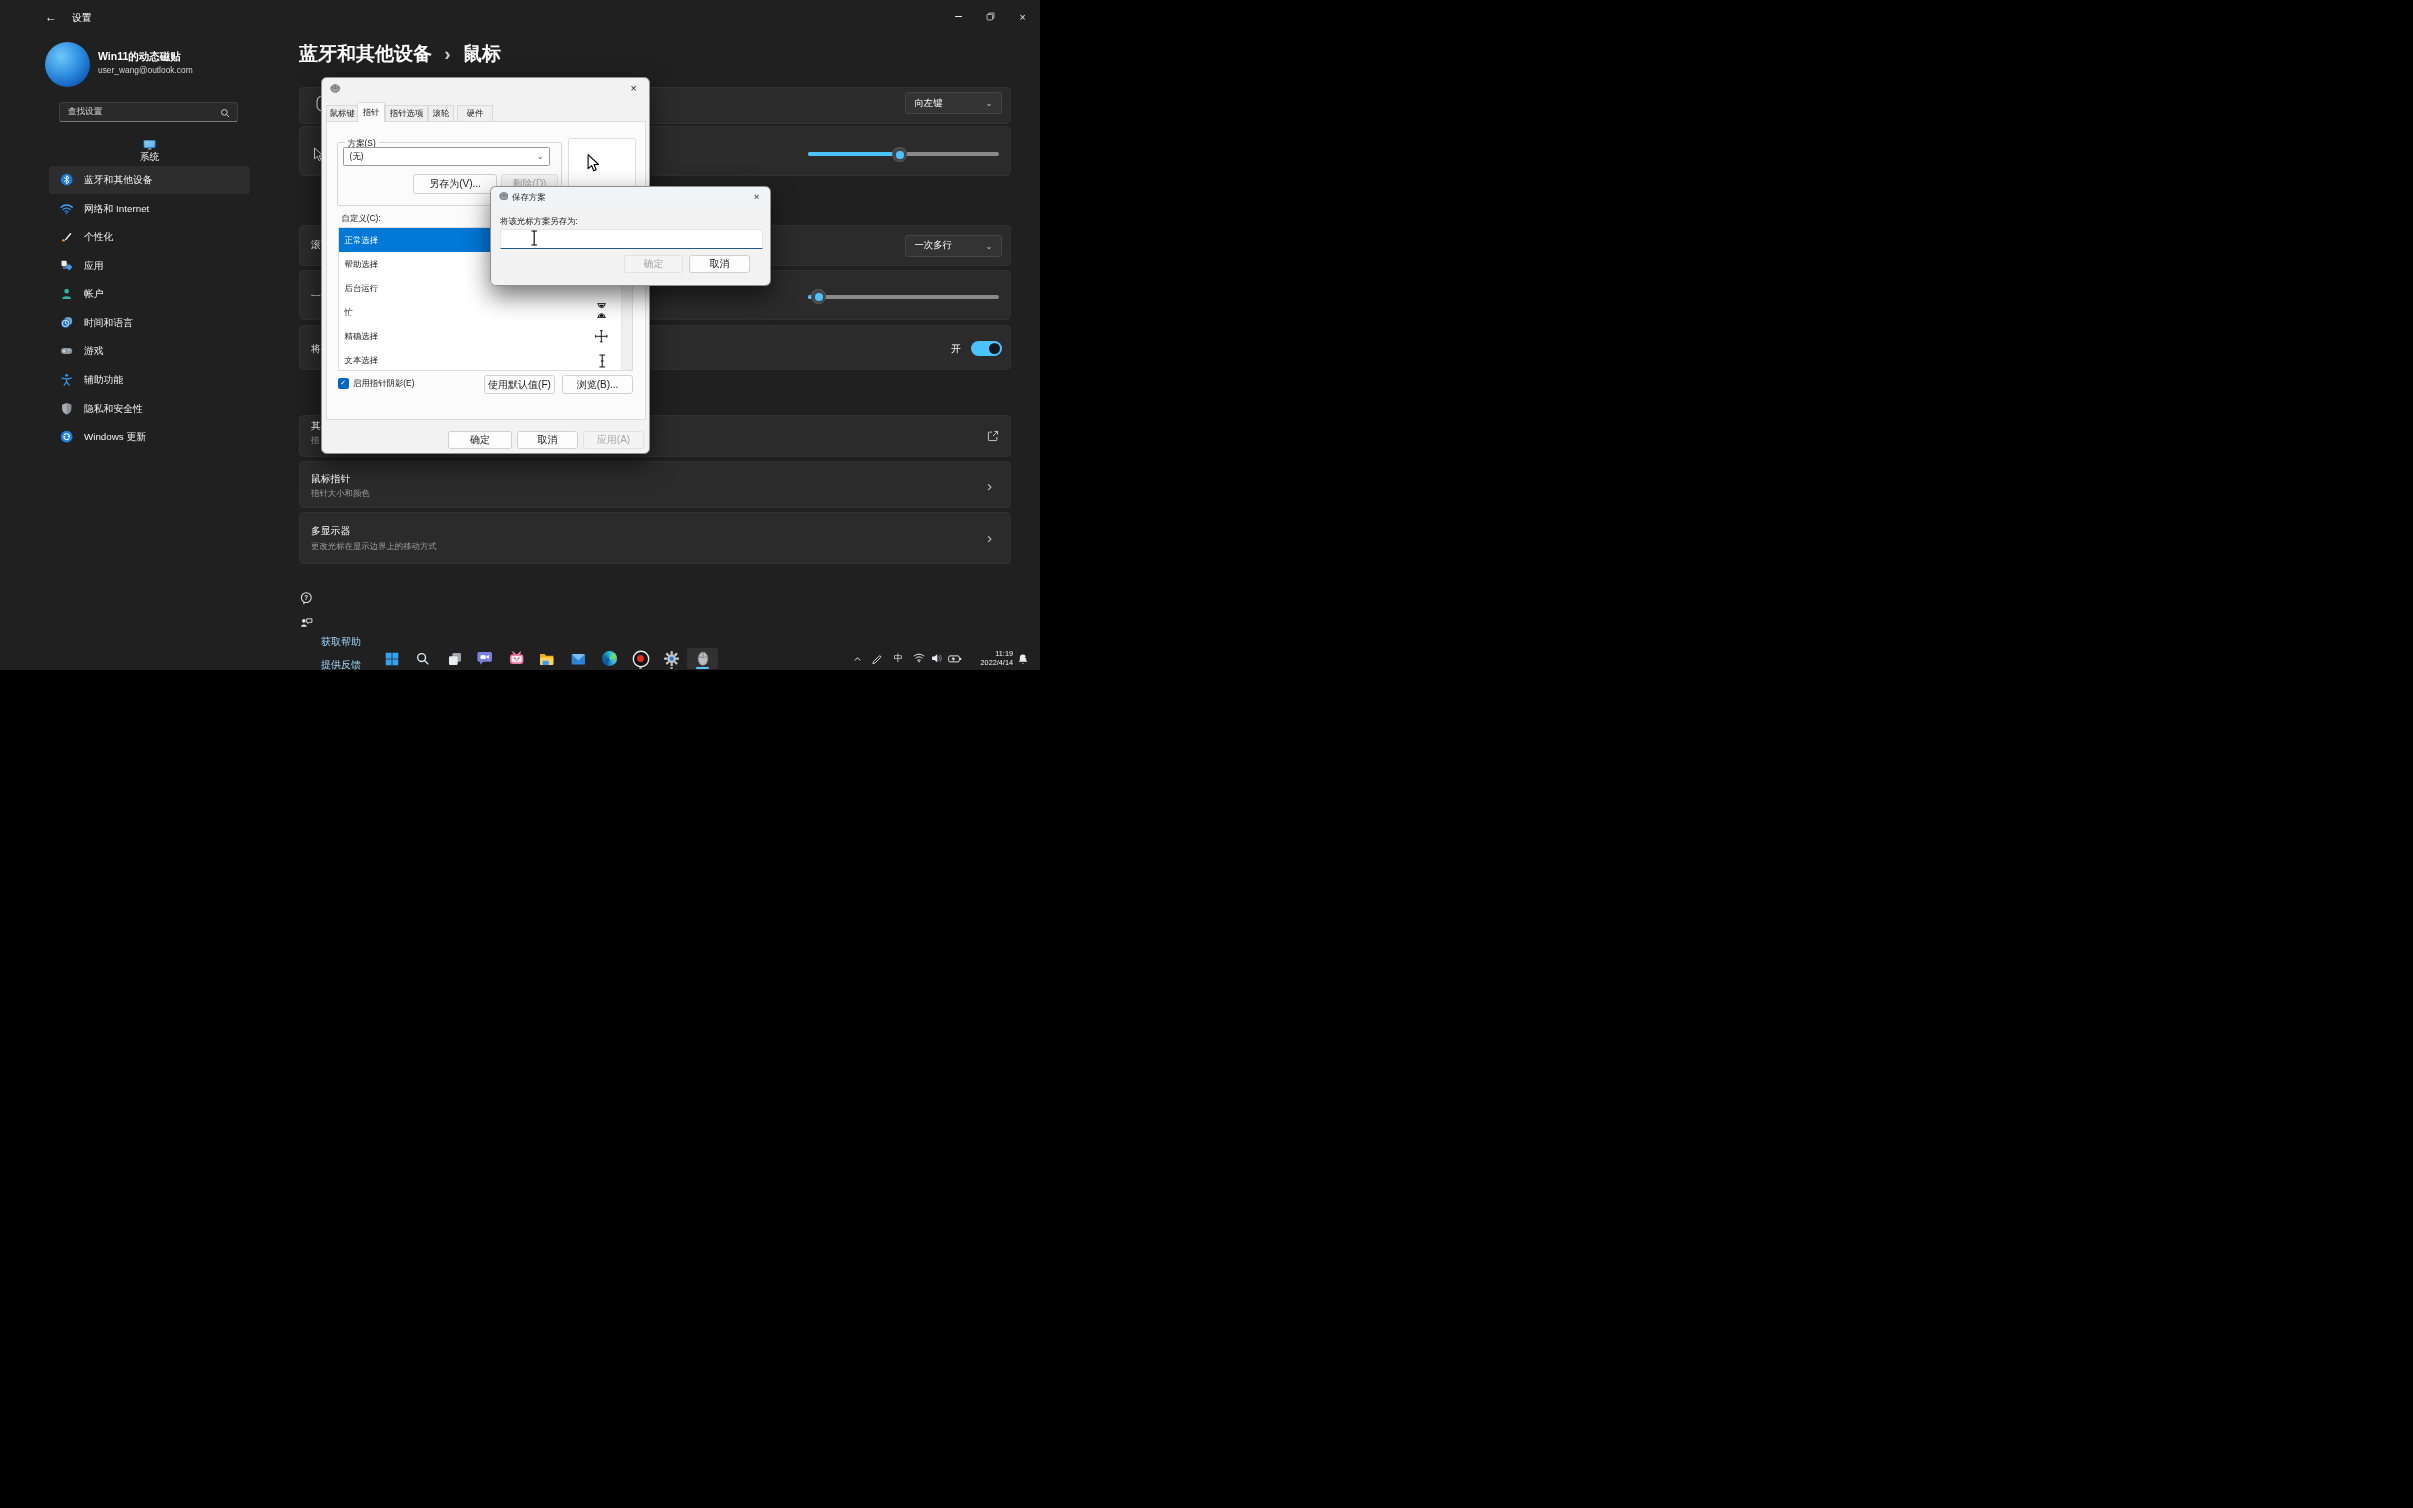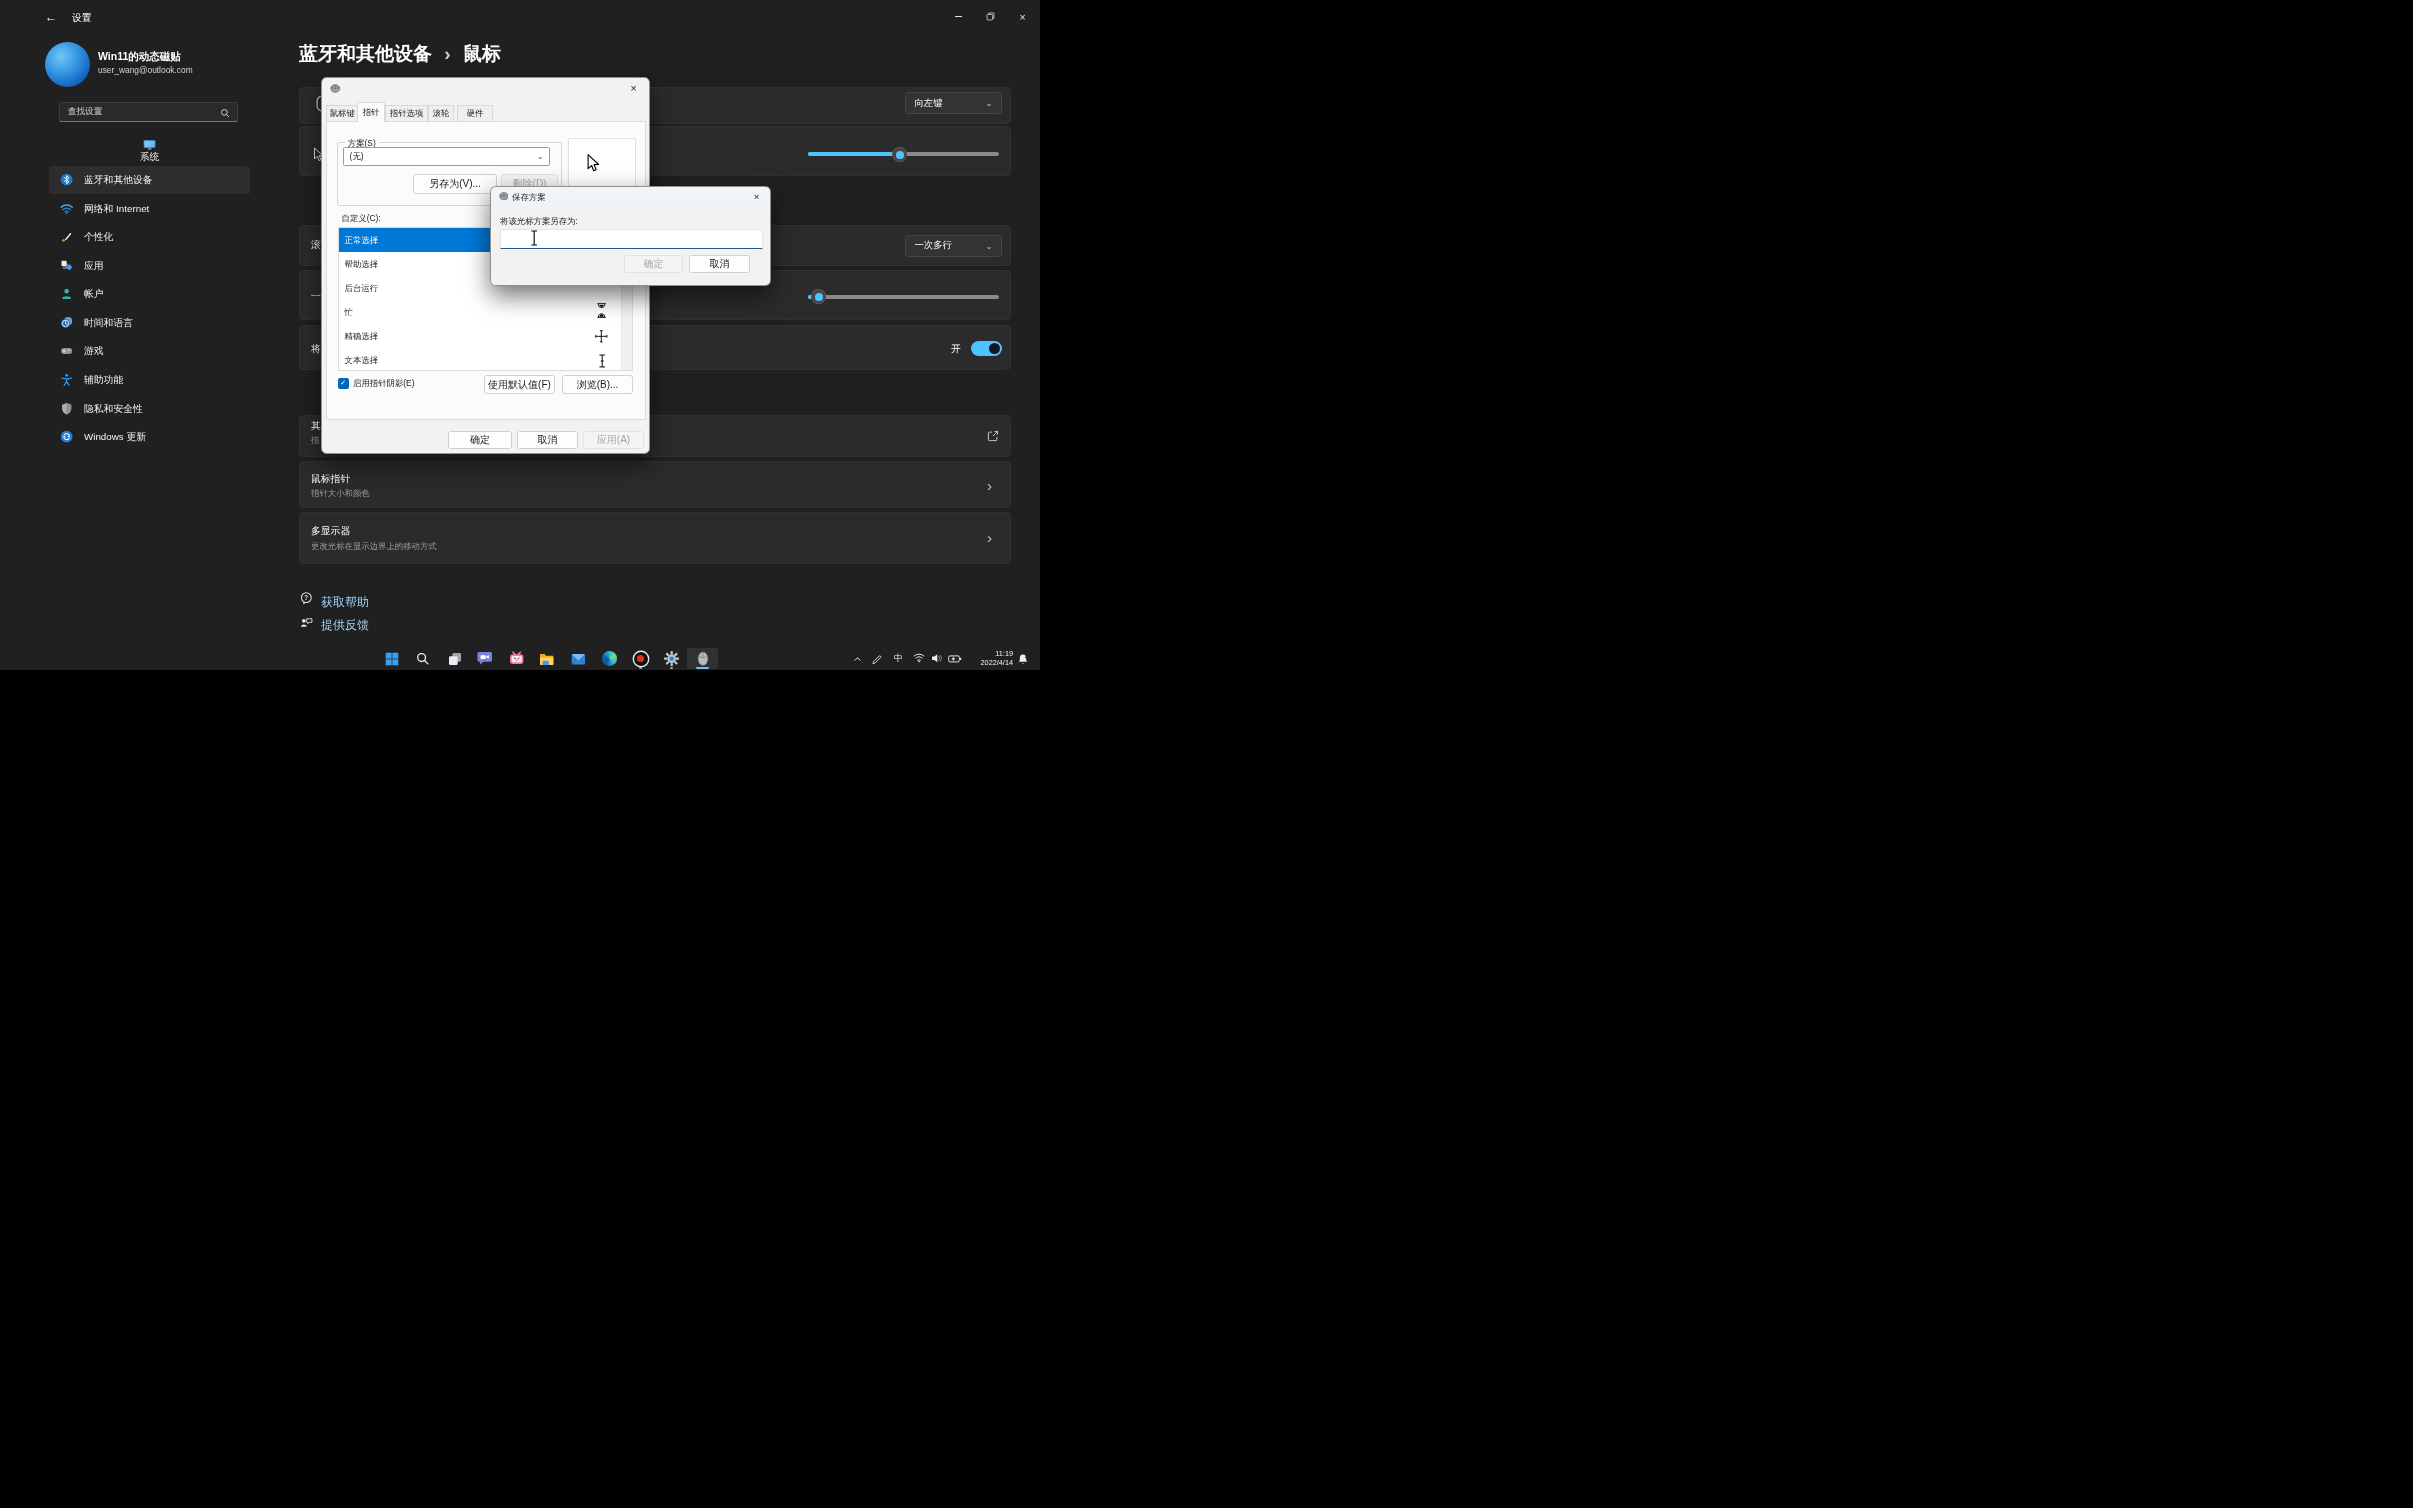--- a/index.html
+++ b/index.html
@@ -22,21 +22,21 @@
        background:#333333;border:0.7px solid #454545;border-radius:2.8px;color:#fff;
        font-size:9.4px;padding:0 8.4px;box-sizing:border-box;}
   .chevs{color:#cfcfcf;font-size:8.4px;}
   .track{position:absolute;height:4.2px;border-radius:2.1px;background:#8a8a8a;}
   .fill{position:absolute;height:4.2px;border-radius:2.1px;background:#4cc2ff;}
   .thumb{position:absolute;width:15.4px;height:15.4px;border-radius:50%;background:#454545;
          box-shadow:0 0 0 0.7px #5a5a5a inset;display:flex;align-items:center;justify-content:center;}
   .thumb i{display:block;width:7.7px;height:7.7px;border-radius:50%;background:#4cc2ff;}
   .rowchev{position:absolute;color:#c5c5c5;font-size:15.4px;line-height:11.2px;}
   .heading{position:absolute;font-size:9.8px;font-weight:700;color:#fff;margin-top:46px;}
-  .link{position:absolute;font-size:12px;color:#9cd2f7;}
+  .link{position:absolute;font-size:10px;color:#9cd2f7;margin-top:41px;}
   
   .win-dialog{position:absolute;background:#f2f2f2;border:0.7px solid #8f8f8f;border-radius:5.6px;
               box-shadow:0 9.8px 24px rgba(0,0,0,.55);box-sizing:border-box;color:#1b1b1b;}
   .dlg-title{position:absolute;font-size:8.4px;color:#1b1b1b;}
   .tab{position:absolute;height:17px;background:#efefef;border:0.7px solid #d9d9d9;border-bottom:none;
        display:flex;align-items:center;justify-content:center;font-size:8.4px;box-sizing:border-box;}
   .tab.active{background:#fbfbfb;z-index:4;border-radius:1.4px 1.4px 0 0;}
   .panel{position:absolute;background:#fbfbfb;border:0.7px solid #dcdcdc;box-sizing:border-box;}
   .wbtn{position:absolute;display:flex;align-items:center;justify-content:center;font-size:10px;
         background:#fdfdfd;border:0.7px solid #d0d0d0;border-radius:2.8px;color:#1b1b1b;box-sizing:border-box;}

